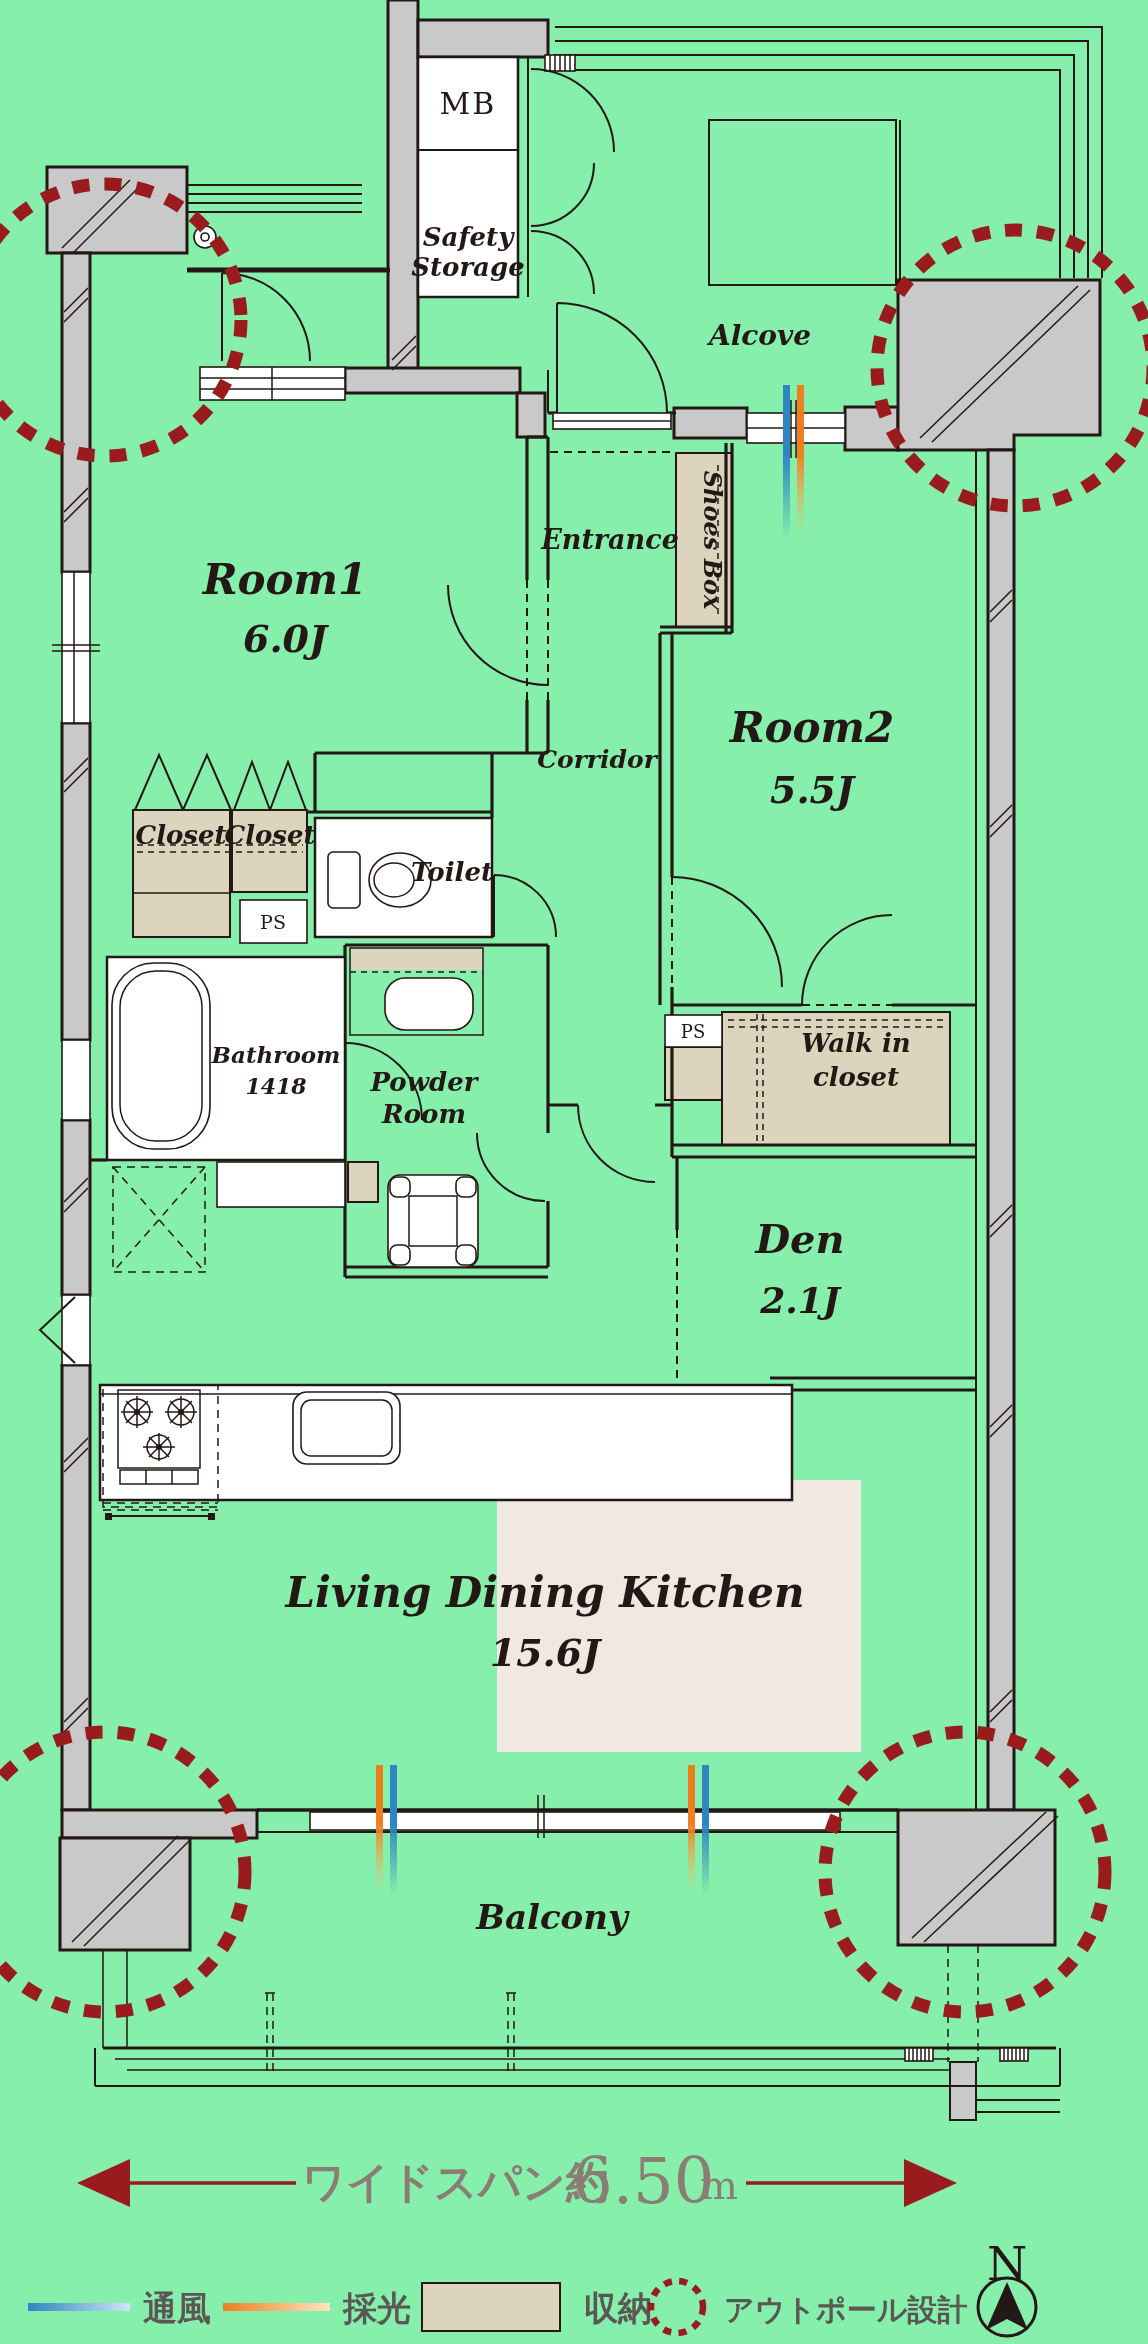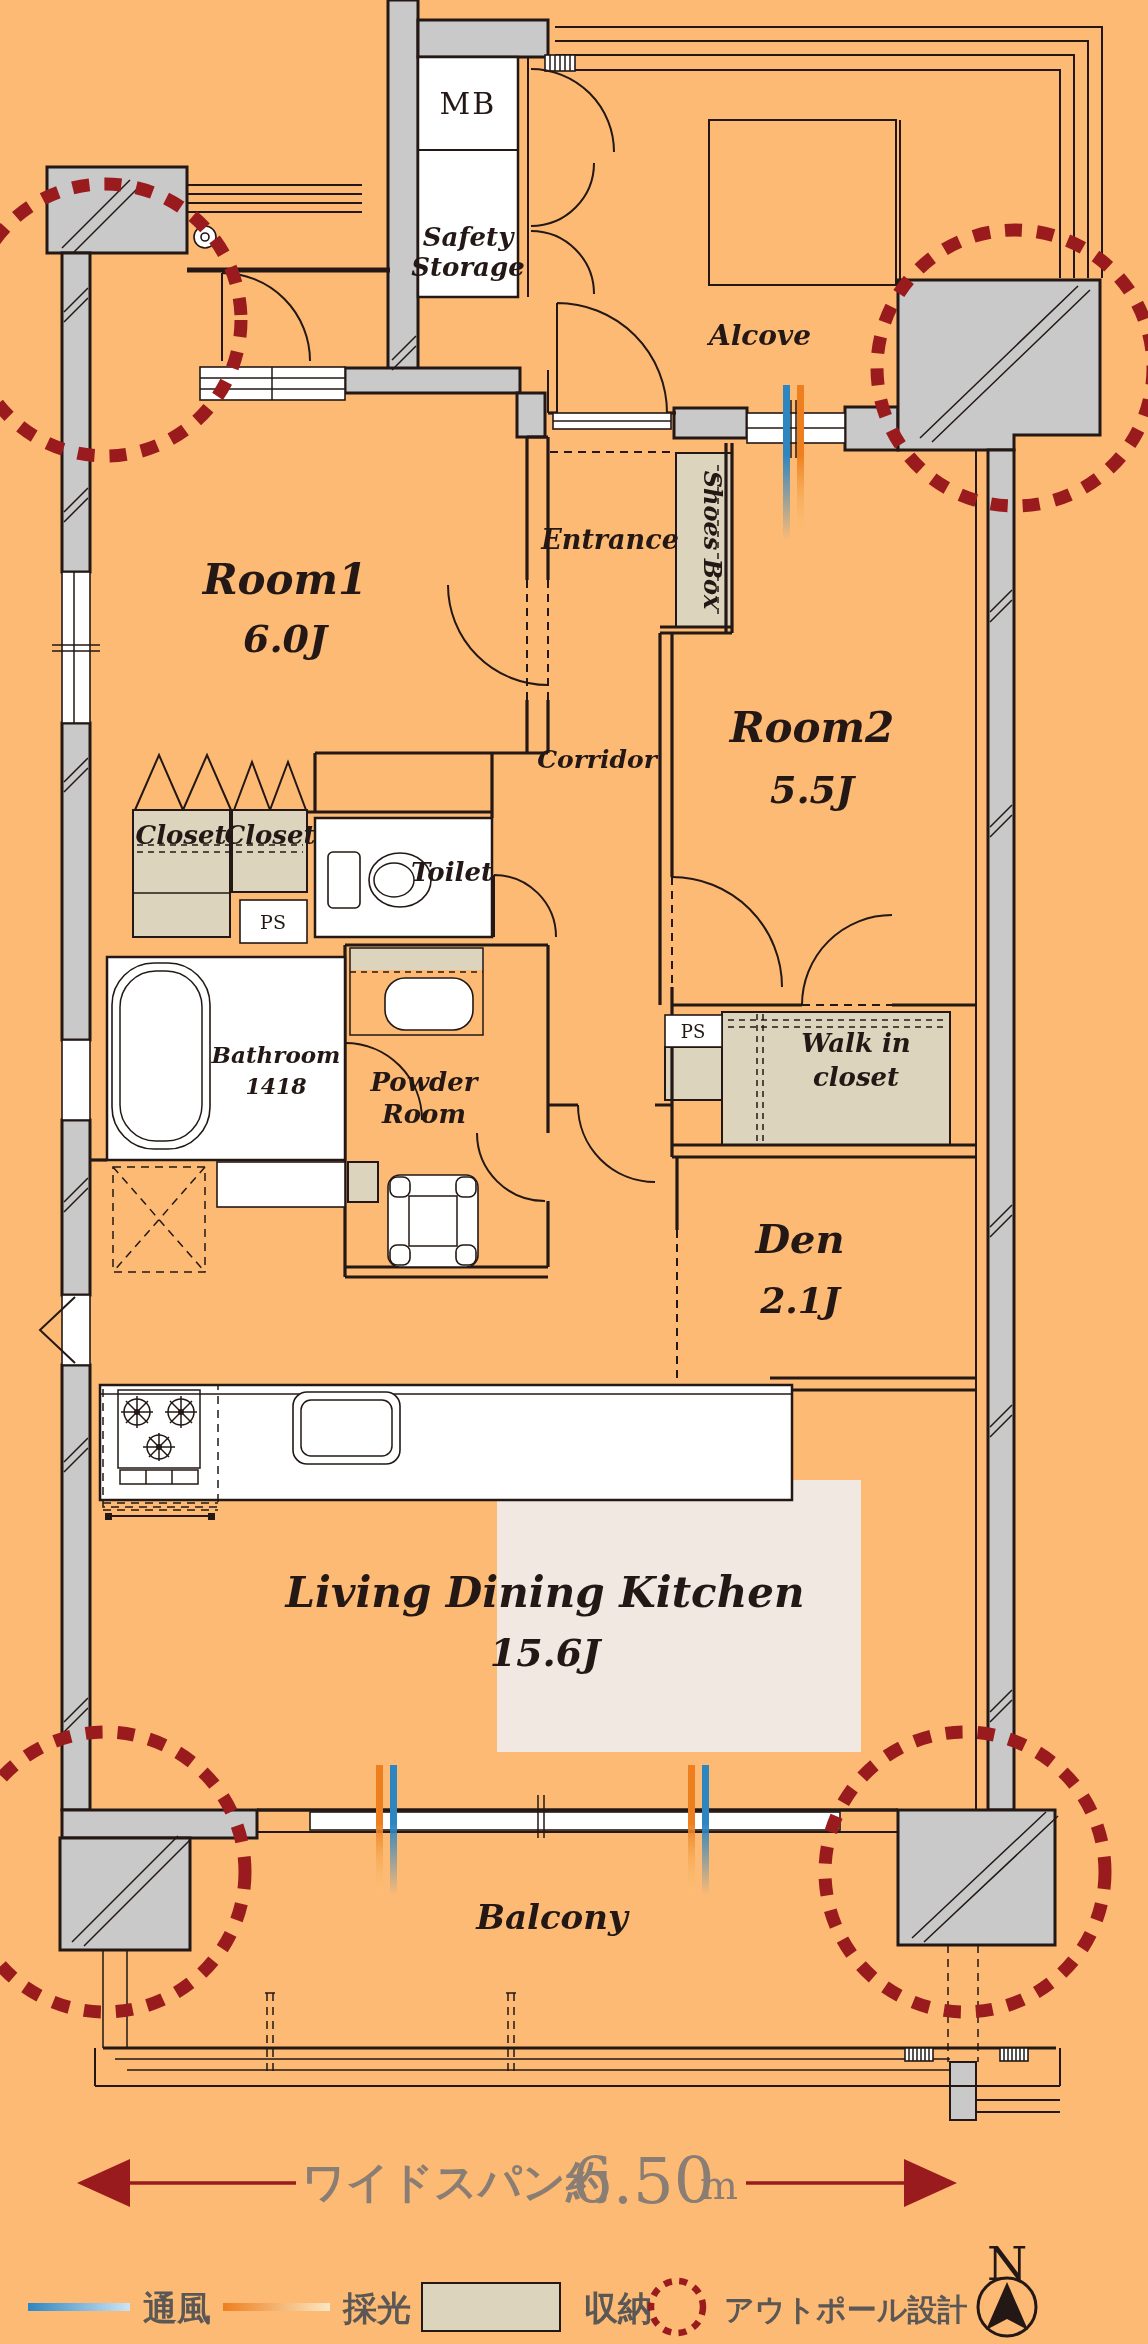--- a/index.html
+++ b/index.html
@@ -1,16 +1,16 @@
 <!DOCTYPE html>
 <html><head>
 <meta charset="utf-8">
 <style>
   html,body{margin:0;padding:0;background:#ffffff;}
-  #stage{position:relative;width:1148px;height:2344px;background:#fdba74;overflow:hidden;}
+  #stage{position:relative;width:1148px;height:2344px;background:#86efac;overflow:hidden;}
   svg{position:absolute;left:0;top:0;}
   
   .w   {fill:#c9c9c9;stroke:#231815;stroke-width:3;}
   .w2  {fill:#c9c9c9;stroke:#231815;stroke-width:2;}
   .wh  {fill:#ffffff;stroke:#231815;stroke-width:2.5;}
   .wh1 {fill:#ffffff;stroke:#231815;stroke-width:1.6;}
   .bg  {fill:#ddd4bd;stroke:#231815;stroke-width:2;}
   .ln  {fill:none;stroke:#231815;}
   .t3  {stroke-width:3.2;} .t2{stroke-width:2;} .t15{stroke-width:1.5;}
   .dsh {stroke-dasharray:8 6;}

